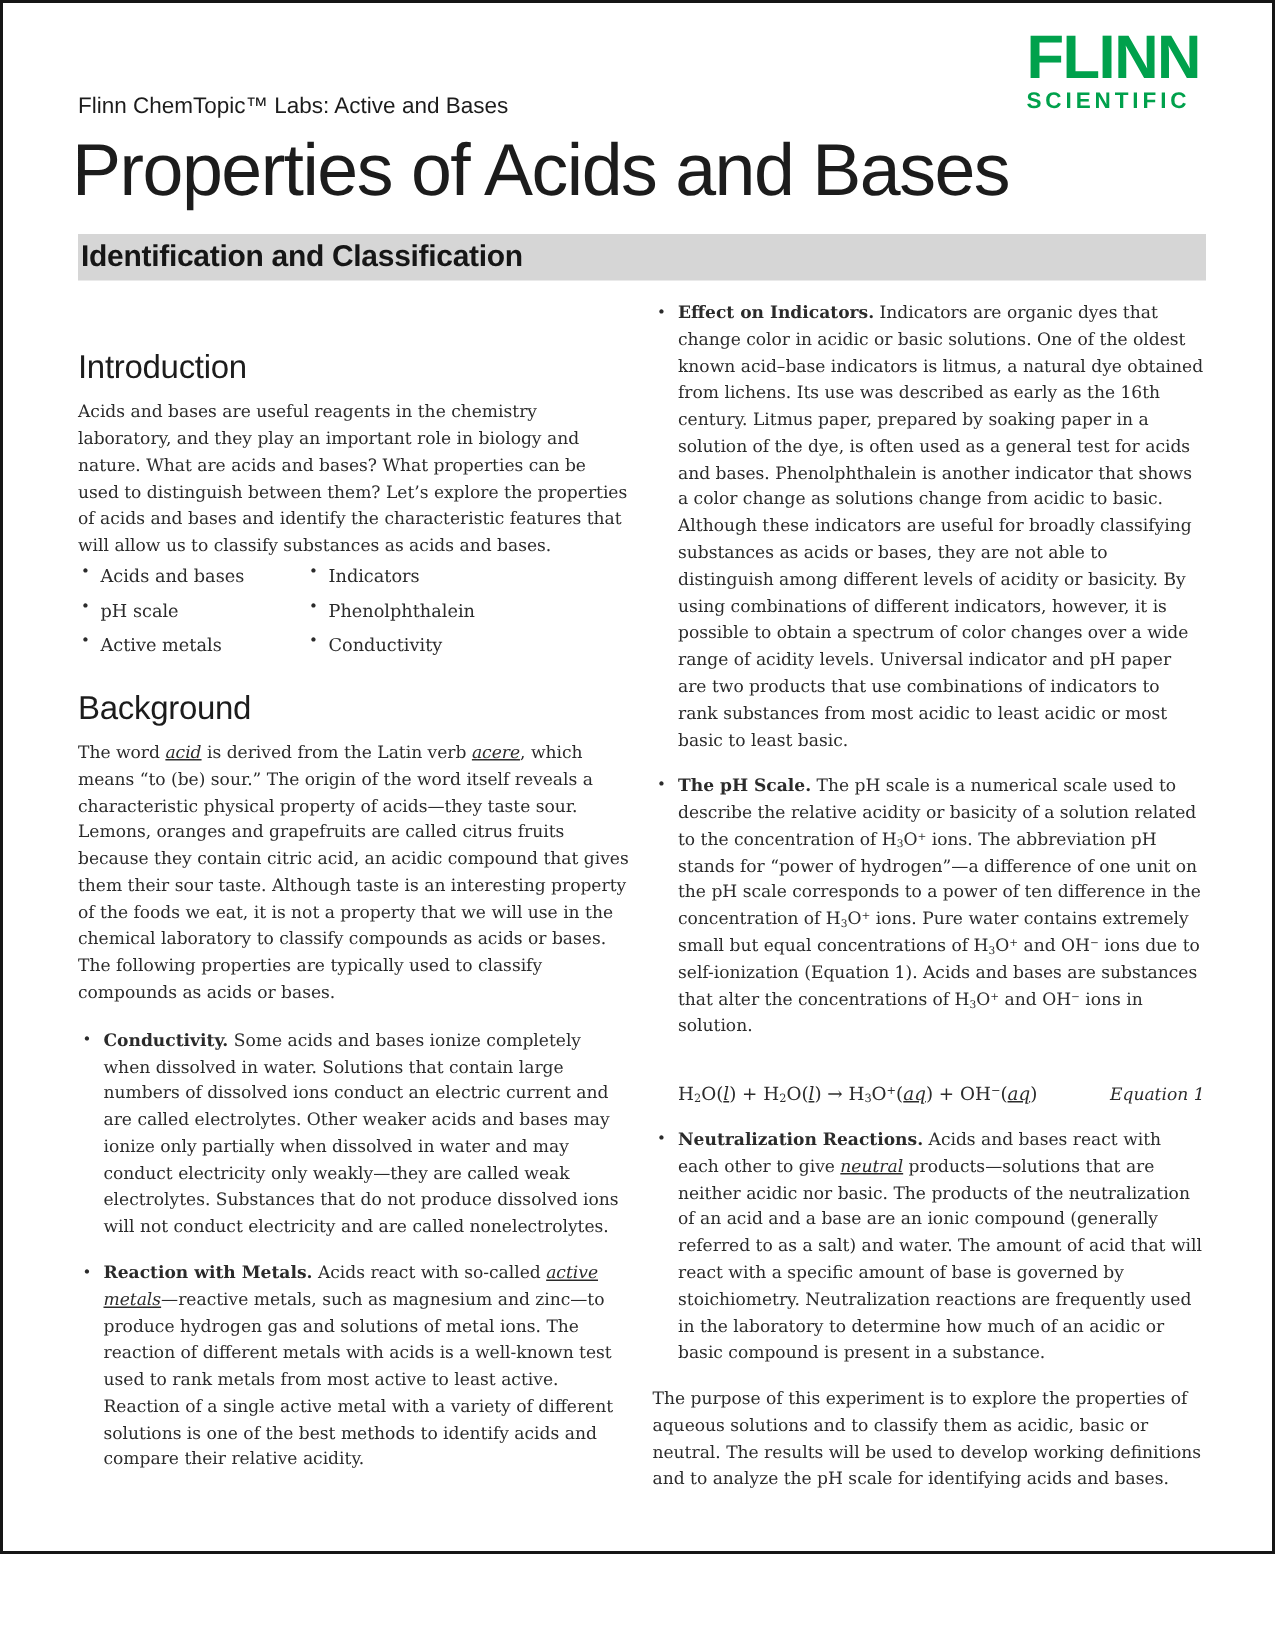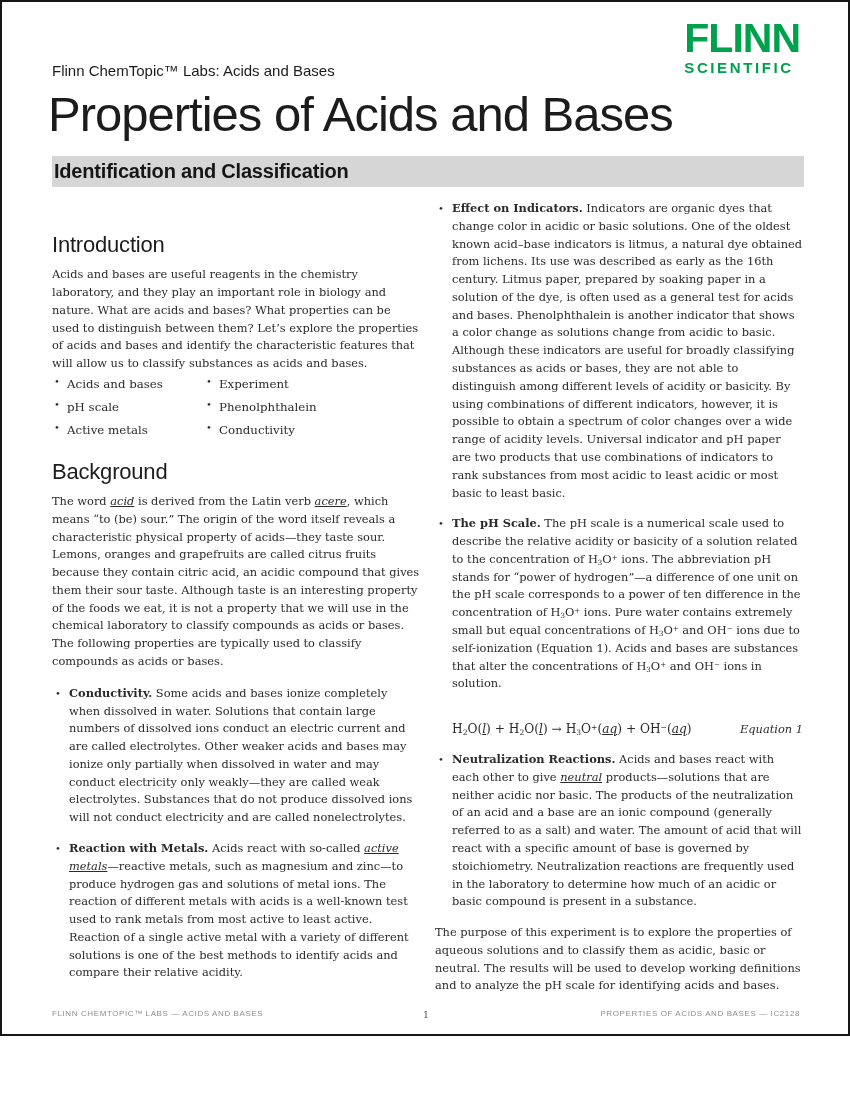--- a/index.html
+++ b/index.html
@@ -54,36 +54,36 @@
 </head>
 <body>
 
 <div class="page">
 
   <div class="logo">
     <div class="logo-flinn">FLINN</div>
     <div class="logo-sci">SCIENTIFIC</div>
   </div>
 
-  <div class="kicker">Flinn ChemTopic™ Labs: Acids and Bases</div>
+  <div class="kicker">Flinn ChemTopic™ Labs: Active and Bases</div>
   <h1 class="title">Properties of Acids and Bases</h1>
   <div class="banner">
     <span>Identification and Classification</span>
   </div>
 
   <div class="columns">
 
     <div class="col">
 
       <h2>Introduction</h2>
       <p class="body">Acids and bases are useful reagents in the chemistry laboratory, and they play an important role in biology and nature. What are acids and bases? What properties can be used to distinguish between them? Let’s explore the properties of acids and bases and identify the characteristic features that will allow us to classify substances as acids and bases.</p>
 
       <div class="concepts">
         <div class="citem"><span class="marker">•</span><span>Acids and bases</span></div>
-        <div class="citem"><span class="marker">•</span><span>Experiment</span></div>
+        <div class="citem"><span class="marker">•</span><span>Indicators</span></div>
         <div class="citem"><span class="marker">•</span><span>pH scale</span></div>
         <div class="citem"><span class="marker">•</span><span>Phenolphthalein</span></div>
         <div class="citem"><span class="marker">•</span><span>Active metals</span></div>
         <div class="citem"><span class="marker">•</span><span>Conductivity</span></div>
       </div>
 
       <h2 class="mt">Background</h2>
       <p class="body" style="margin-bottom:14px;"><span>The word </span><em>acid</em><span> is derived from the Latin verb </span><em>acere</em><span>, which means “to (be) sour.” The origin of the word itself reveals a characteristic physical property of acids—they taste sour. Lemons, oranges and grapefruits are called citrus fruits because they contain citric acid, an acidic compound that gives them their sour taste. Although taste is an interesting property of the foods we eat, it is not a property that we will use in the chemical laboratory to classify compounds as acids or bases. The following properties are typically used to classify compounds as acids or bases.</span></p>
 
       <div class="item">
@@ -111,19 +111,14 @@
       </div>
 
       <div class="item">
         <span class="marker">•</span><span class="lead">Neutralization Reactions.</span><span><span> Acids and bases react with each other to give </span><em>neutral</em><span> products—solutions that are neither acidic nor basic. The products of the neutralization of an acid and a base are an ionic compound (generally referred to as a salt) and water. The amount of acid that will react with a specific amount of base is governed by stoichiometry. Neutralization reactions are frequently used in the laboratory to determine how much of an acidic or basic compound is present in a substance.</span></span>
       </div>
 
       <p class="body">The purpose of this experiment is to explore the properties of aqueous solutions and to classify them as acidic, basic or neutral. The results will be used to develop working definitions and to analyze the pH scale for identifying acids and bases.</p>
     </div>
   </div>
 
-  <div class="footer">
-    <span>FLINN CHEMTOPIC™ LABS — ACIDS AND BASES</span>
-    <span class="pgnum">1</span>
-    <span>PROPERTIES OF ACIDS AND BASES — IC2128</span>
-  </div>
 
 </div>
 
 </body></html>

